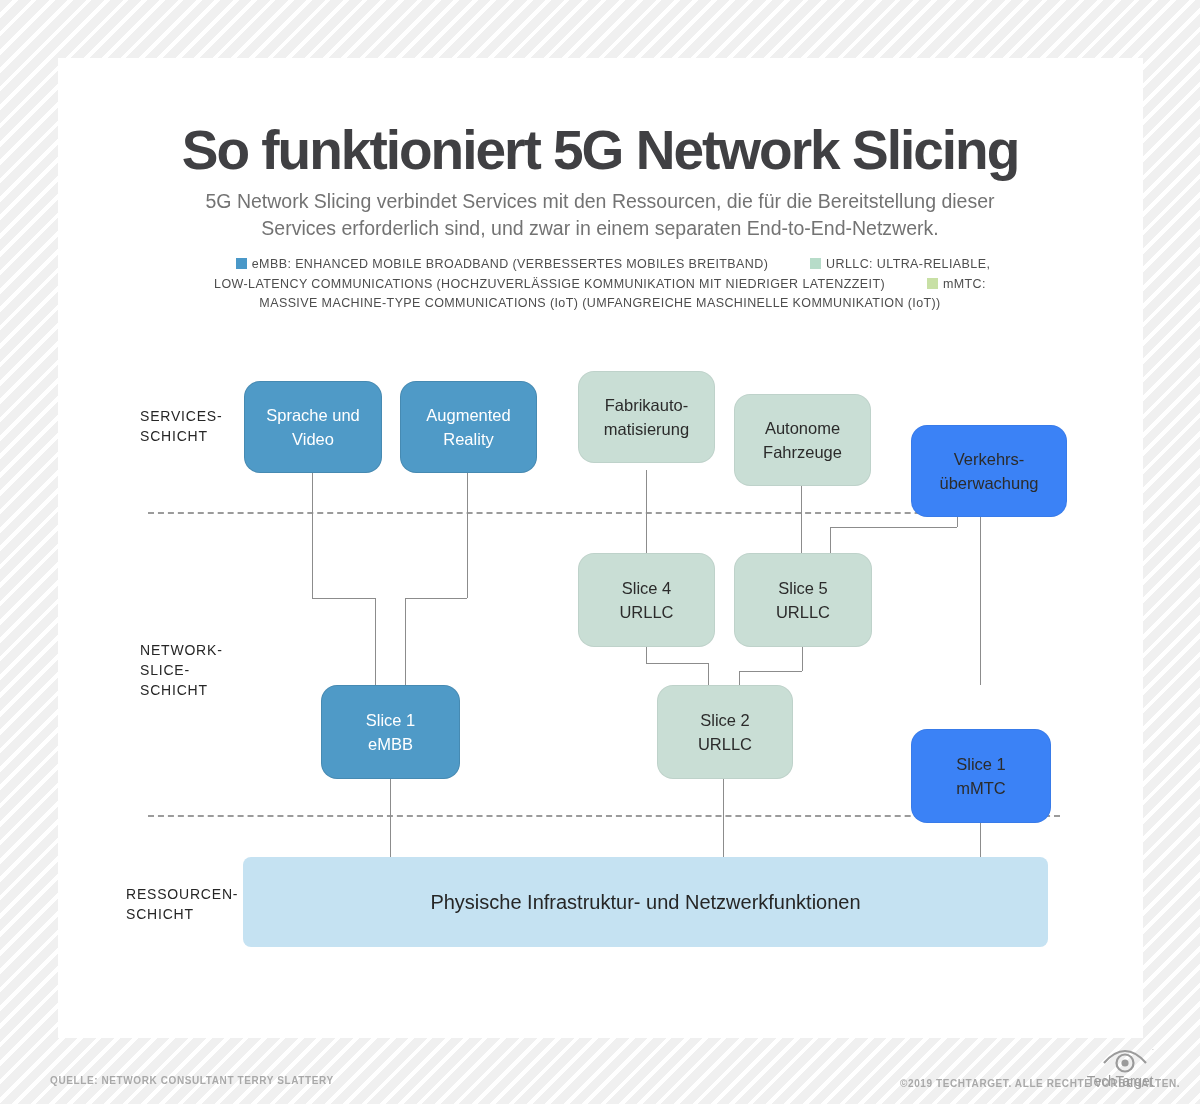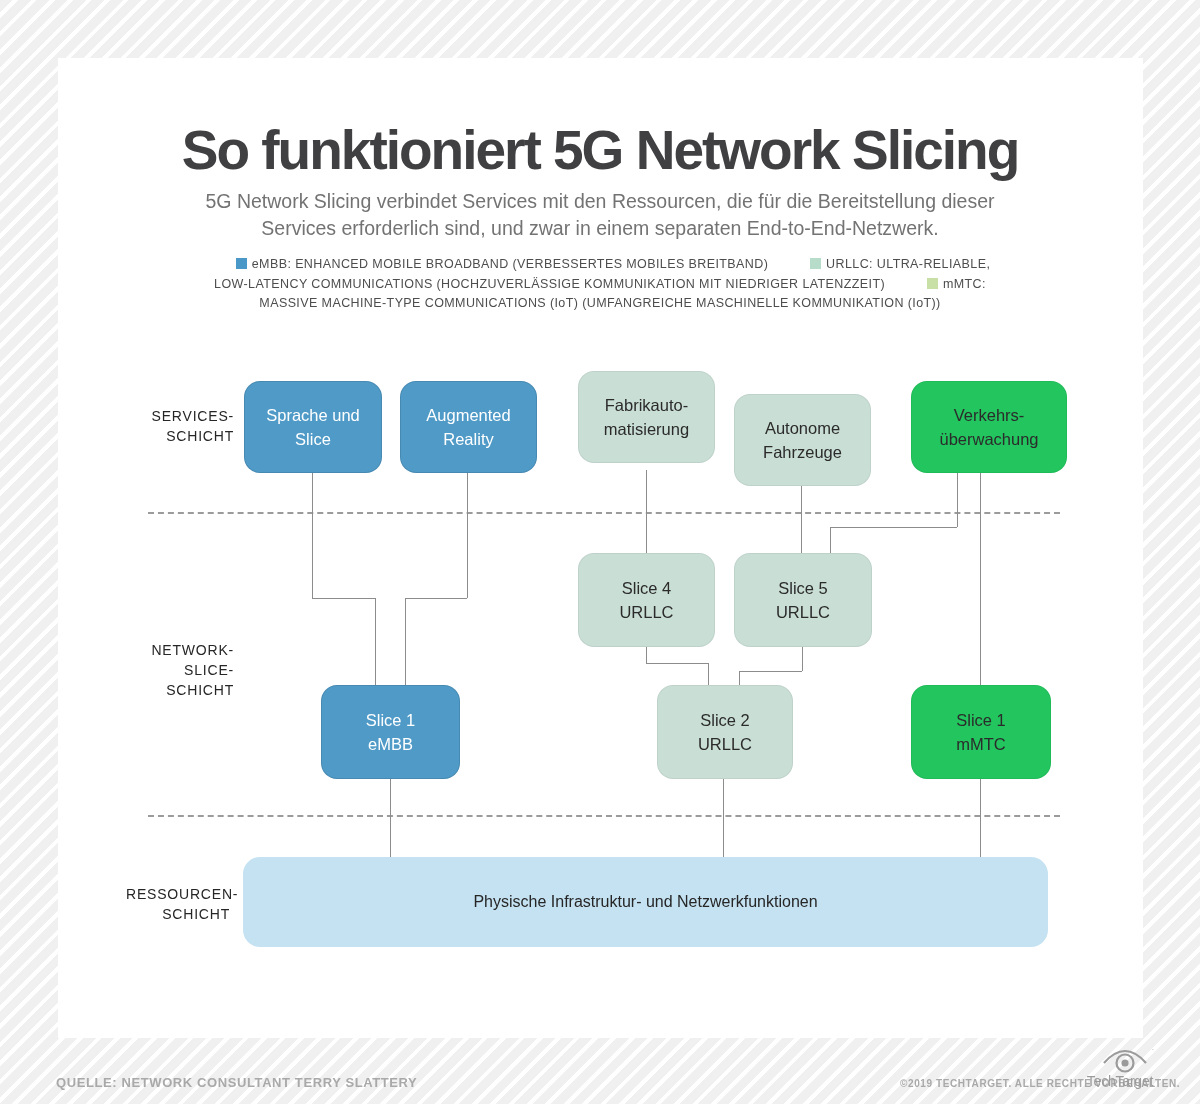--- a/index.html
+++ b/index.html
@@ -25,40 +25,40 @@
     letter-spacing:0.4px;
   }
   .legend-item{display:inline;margin-left:26px;}
   .sq{display:inline-block;width:11px;height:11px;margin:0 5px -1px 12px;}
   .legend-item:first-child .sq{margin-left:0;}
   .sq-embb{background:#4a98c8;}
   .sq-urllc{background:#b7dcc9;}
   .sq-mmtc{background:#c8e0a5;}
 
   .layer-label{
-    position:absolute;text-align:right;font-size:14px;line-height:20px;
+    position:absolute;text-align:left;font-size:14px;line-height:20px;
     color:#262626;letter-spacing:0.8px;white-space:pre-line;
   }
 
   .node{
     position:absolute;border-radius:16px;display:flex;align-items:center;justify-content:center;
     text-align:center;font-size:16.5px;line-height:24px;
   }
   .node span{white-space:pre-line;}
   .node.embb{background:#4f9ac7;color:#ffffff;border:1px solid rgba(0,0,0,0.10);}
   .node.urllc{background:#c9ded5;color:#2b2b2b;border:1px solid rgba(0,0,0,0.05);}
-  .node.mmtc{background:#22c55e;color:#2b2b2b;border:1px solid rgba(0,0,0,0.05);}
-  .node.resources{background:#c5e2f2;color:#262626;border-radius:17px;font-size:16px;}
+  .node.mmtc{background:#3b82f6;color:#2b2b2b;border:1px solid rgba(0,0,0,0.05);margin-top:44px;}
+  .node.resources{background:#c5e2f2;color:#262626;border-radius:8px;font-size:20px;}
 
   .dash{position:absolute;height:0;border-top:2px dashed #9b9b9b;}
   .lv{position:absolute;width:1px;background:#8c8c8c;}
   .lh{position:absolute;height:1px;background:#8c8c8c;}
 
   .footer-source{
-    position:absolute;left:56px;top:1075px;font-size:13px;font-weight:700;
+    position:absolute;left:50px;top:1075px;font-size:10px;font-weight:700;
     letter-spacing:0.6px;color:#a9a9a9;text-align:right;
   }
   .footer-copy{
     position:absolute;left:900px;top:1078px;font-size:10px;font-weight:700;
     letter-spacing:0.6px;color:#a9a9a9;
   }
   .logo{position:absolute;left:1080px;top:1046px;width:80px;text-align:center;color:#9b9b9b;}
   .logo .eye{display:block;margin:0 auto 0 22px;}
   .logo .mark{position:absolute;top:2px;right:6px;font-size:7px;color:#9b9b9b;}
   .logo .word{font-size:14px;letter-spacing:-0.2px;color:#9b9b9b;line-height:14px;}
@@ -114,21 +114,21 @@
   <div class="lv" style="left:802px;top:645px;height:26px;"></div>
   <div class="lh" style="left:739px;top:671px;width:63px;"></div>
   <div class="lv" style="left:739px;top:671px;height:14px;"></div>
 
   <div class="lv" style="left:390px;top:777px;height:80px;"></div>
   <div class="lv" style="left:723px;top:777px;height:80px;"></div>
   <div class="lv" style="left:980px;top:777px;height:80px;"></div>
 
   <div class="node embb" style="left:244px;top:381px;width:136px;height:90px;">
       <span>Sprache und
-Slice</span>
+Video</span>
     </div>
   <div class="node embb" style="left:400px;top:381px;width:135px;height:90px;">
       <span>Augmented
 Reality</span>
     </div>
   <div class="node urllc" style="left:578px;top:371px;width:135px;height:90px;">
       <span>Fabrikauto-
 matisierung</span>
     </div>
   <div class="node urllc" style="left:734px;top:394px;width:135px;height:90px;">

